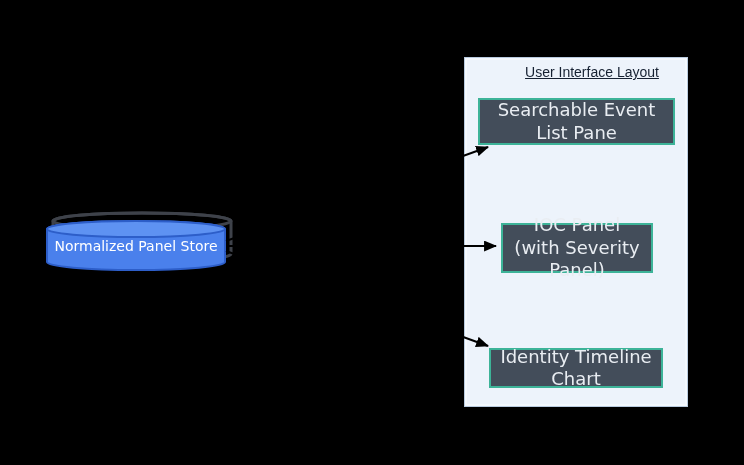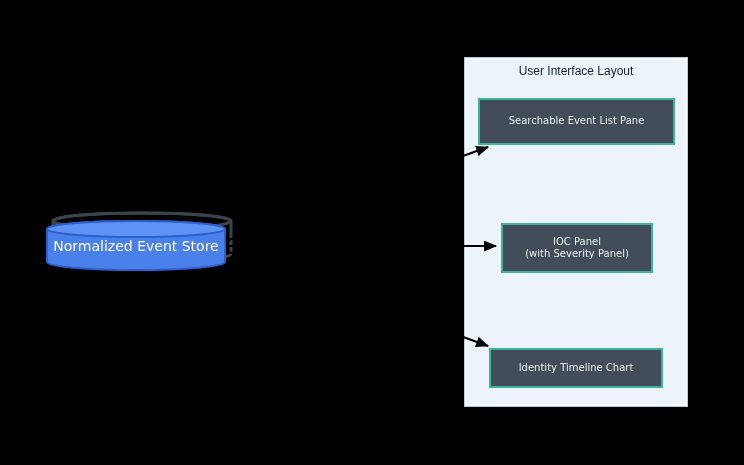--- a/index.html
+++ b/index.html
@@ -15,33 +15,34 @@
   
   .ui-container {
     position:absolute; left:464px; top:57px; width:224px; height:350px;
     background:#edf3fb;
     border:1px solid #b9cbdf;
     box-shadow: inset 0 0 0 2px #f4f9fe;
     box-sizing:border-box;
     z-index:1;
   }
   .ui-title {
-    position:absolute; left:0; top:6px; width:100%;
+    position:absolute; left:16px; top:6px; width:100%;
     text-align:center;
     font-family:"Liberation Sans", sans-serif;
-    font-size:12px; color:#162132;
+    font-size:14px; color:#162132;
     z-index:2;
+    text-decoration:underline;
   }
   .panel {
     position:absolute;
     background:#434d5a;
     border:2px solid #3db398;
     color:#e9edf2;
     font-family:"DejaVu Sans", sans-serif;
-    font-size:10px;
+    font-size:18px;
     display:flex; flex-direction:column;
     align-items:center; justify-content:center;
     text-align:center; line-height:1.25;
     box-sizing:border-box;
     z-index:2;
   }
   .panel-1 { left:13px; top:40px;  width:197px; height:47px; }
   .panel-2 { left:36px; top:165px; width:152px; height:50px;justify-content:center; }
   .panel-3 { left:24px; top:290px; width:174px; height:40px; }
   
@@ -87,15 +88,15 @@
     </g>
 
     <path d="M 47 229 A 89 8 0 0 1 225 229 L 225 262 A 89 8 0 0 1 47 262 Z" fill="#4a80ec" stroke="#2d5ec9" stroke-width="2"></path>
     <ellipse cx="136" cy="229" rx="89" ry="8" fill="#5e92f2" stroke="#2d5ec9" stroke-width="2"></ellipse>
 
     <line x1="226" y1="241" x2="488" y2="147" stroke="#000000" stroke-width="2" marker-end="url(#arrowhead)"></line>
     <line x1="226" y1="246" x2="496" y2="246" stroke="#000000" stroke-width="2" marker-end="url(#arrowhead)"></line>
     <line x1="226" y1="251" x2="488" y2="346" stroke="#000000" stroke-width="2" marker-end="url(#arrowhead)"></line>
   </svg>
 
-  <div class="store-label">Normalized Event Store</div>
+  <div class="store-label">Normalized Panel Store</div>
 
 </div>
 
 </body></html>

